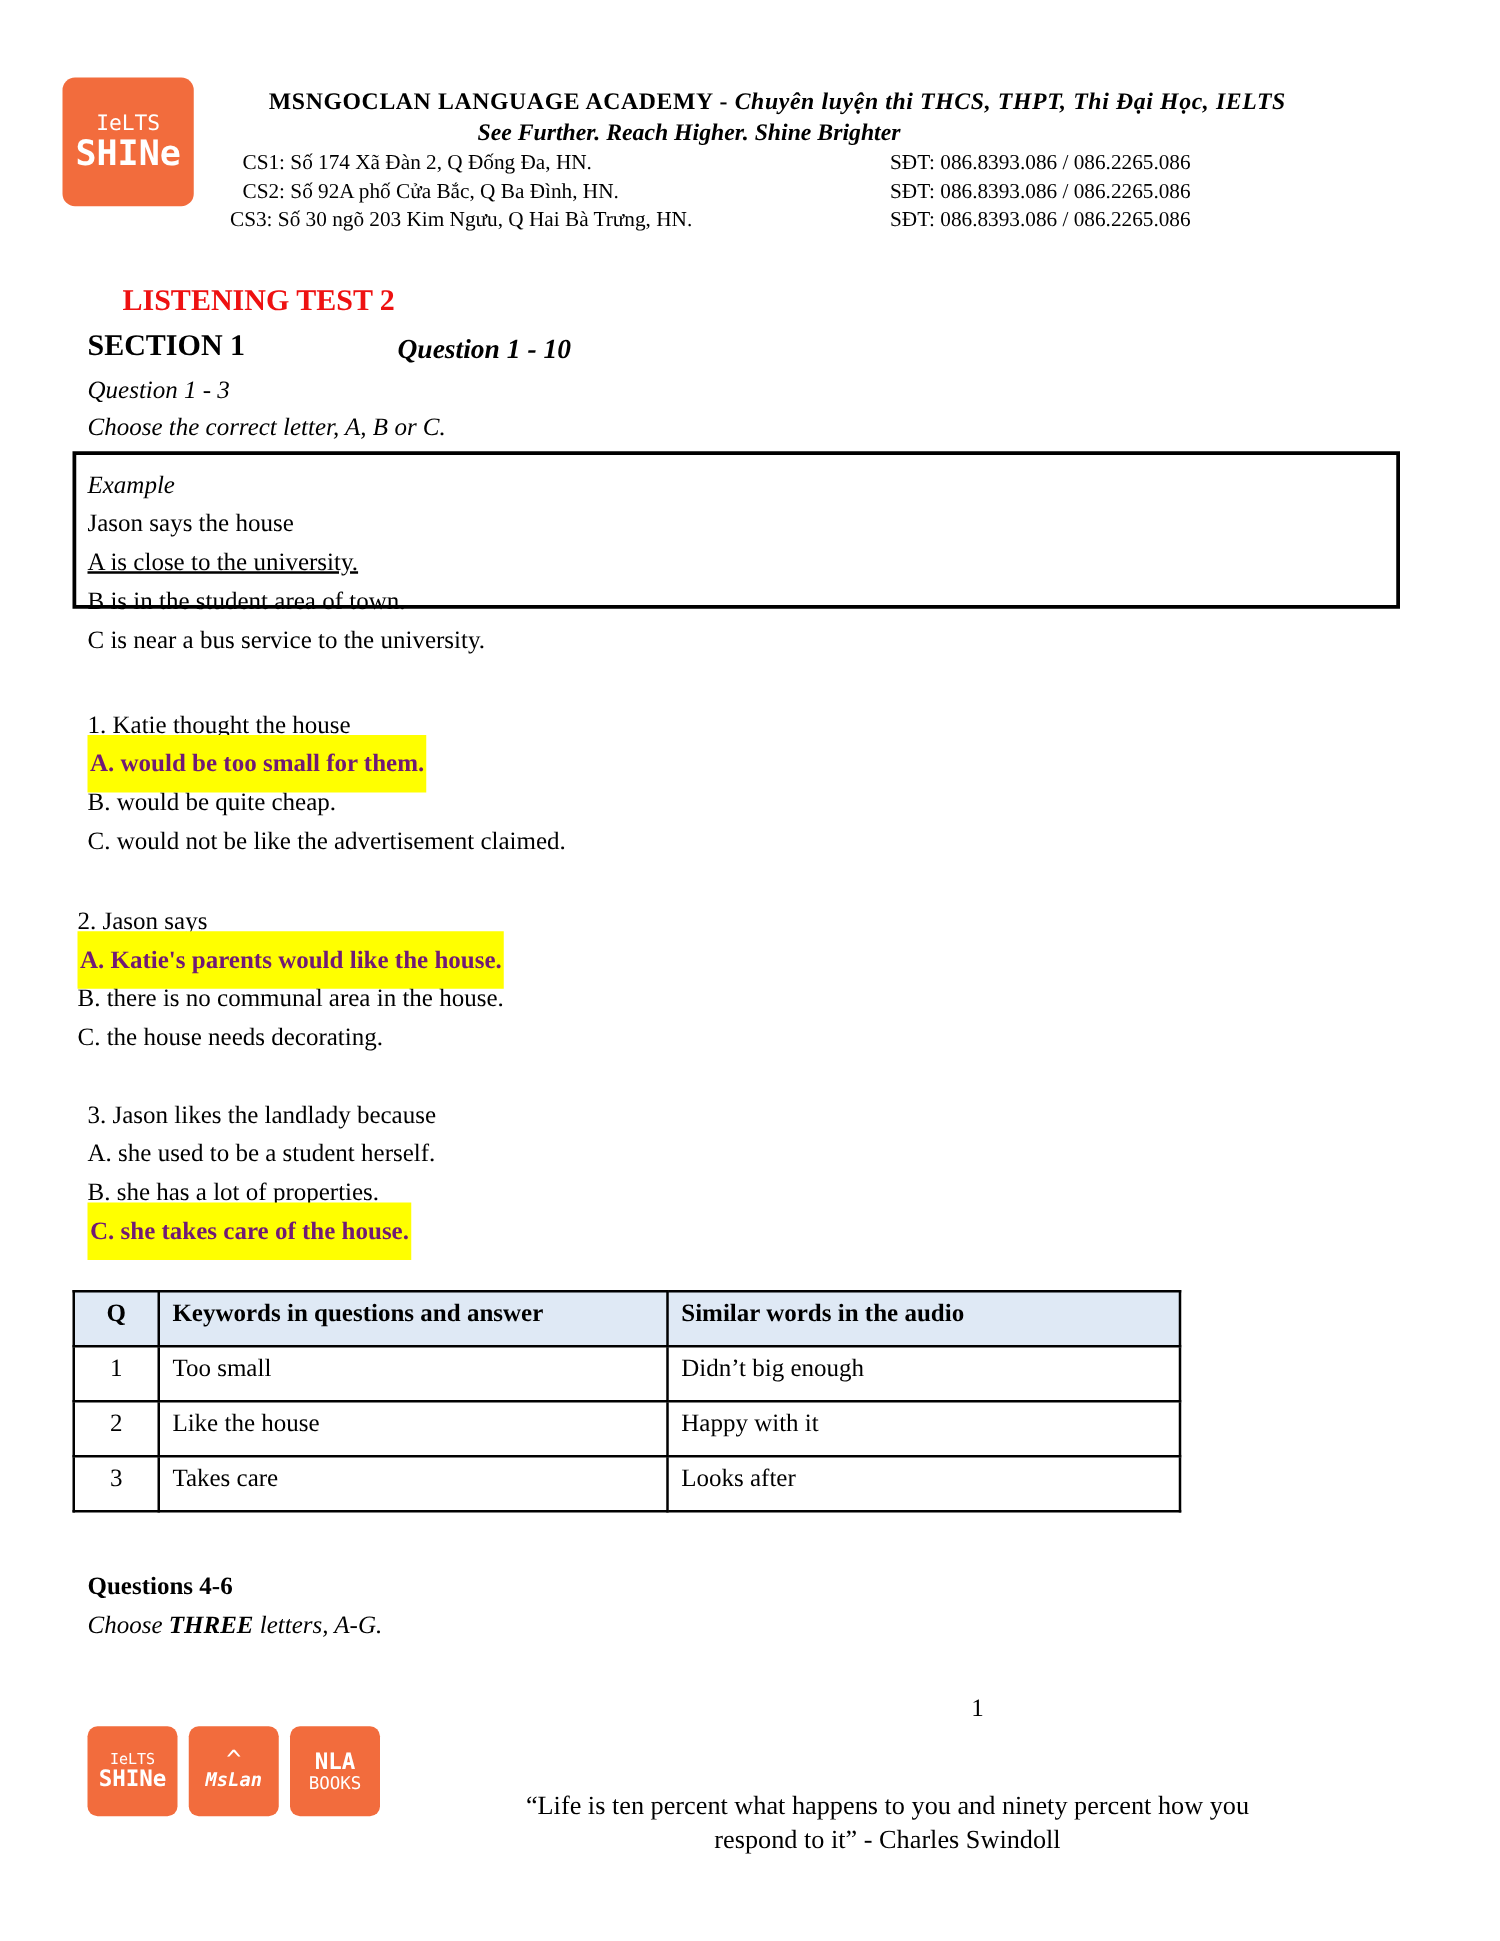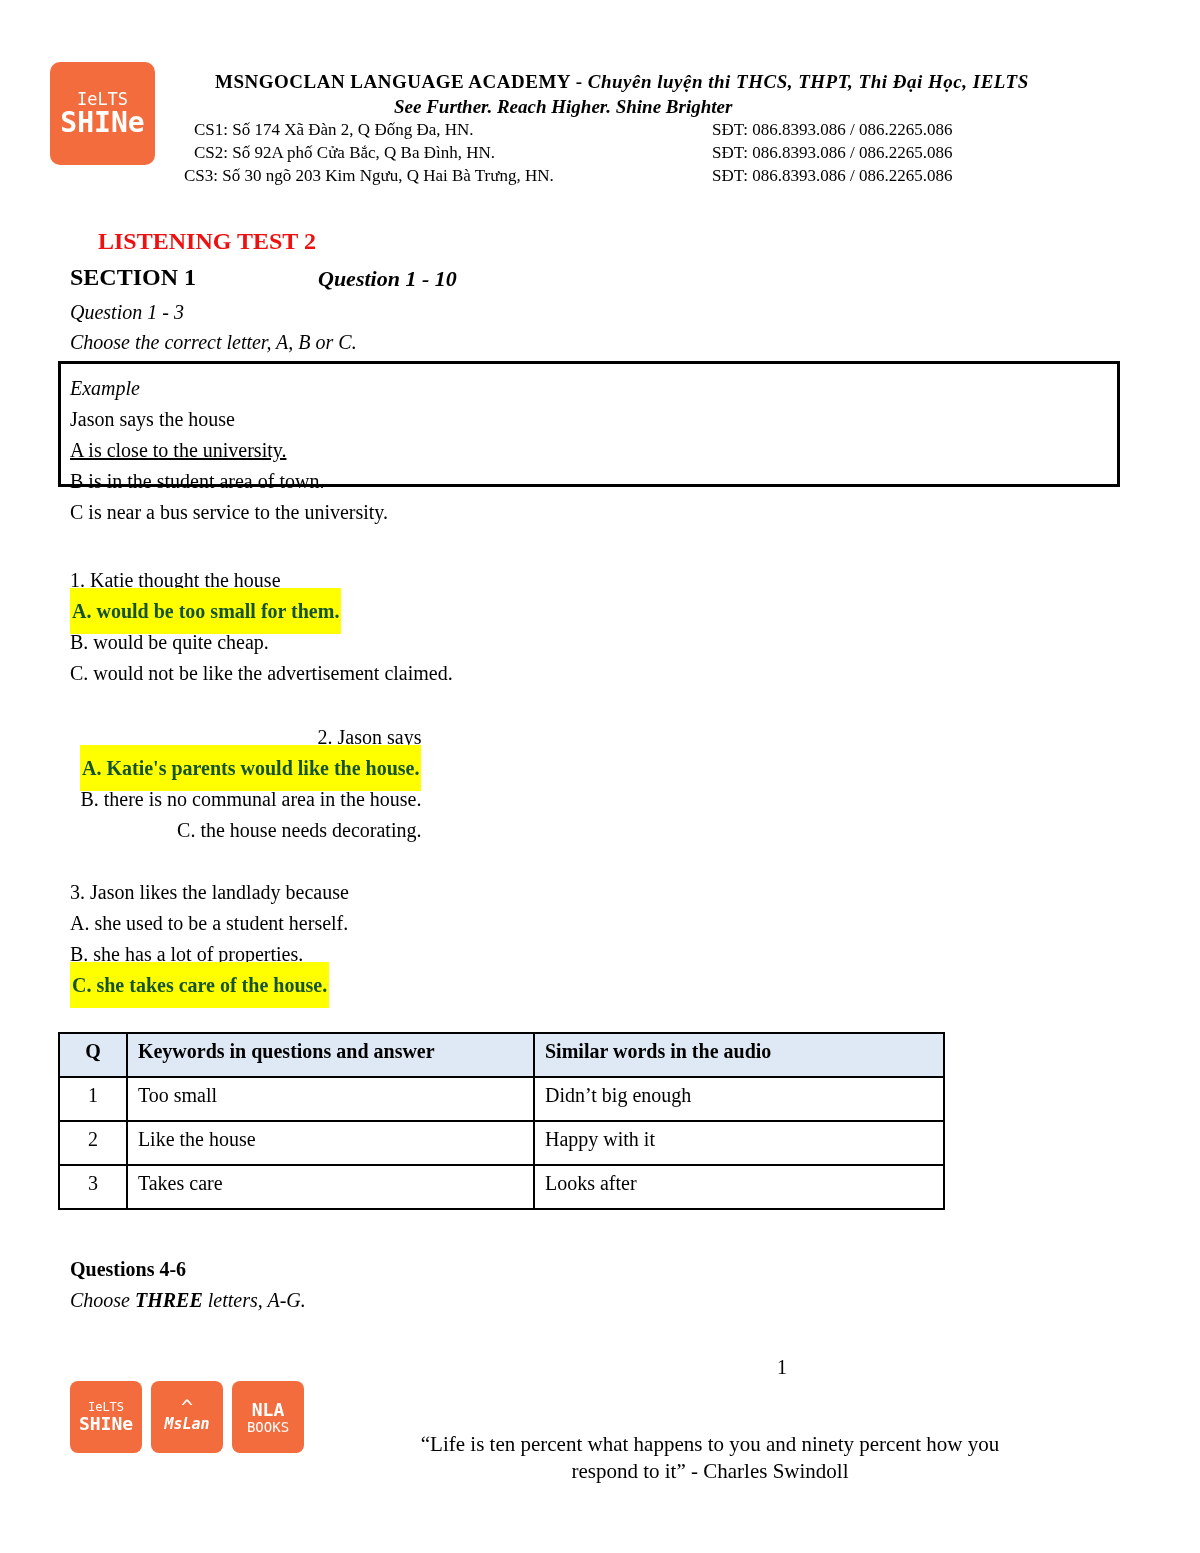--- a/index.html
+++ b/index.html
@@ -14,21 +14,21 @@
   .hdr-title { font-family: Liberation Serif, serif; font-size: 19px; font-weight: bold; letter-spacing: 0.5px; }
   .hdr-title i { font-weight: bold; }
   .hdr-slogan { font-family: "Liberation Serif", serif; font-size: 19px; font-weight: bold; font-style: italic; }
   .addr { font-family: "Liberation Serif", serif; font-size: 17px; }
   .h-listen { font-family: "Liberation Serif", serif; font-size: 24px; font-weight: bold; color: #ee1111; }
   .h-section { font-family: "Liberation Serif", serif; font-size: 24px; font-weight: bold; }
   .h-q { font-family: "Liberation Serif", serif; font-size: 22px; font-weight: bold; font-style: italic; }
   .body-txt { font-family: "Liberation Serif", serif; font-size: 20px; line-height: 31px; }
   .italic { font-style: italic; }
   .example-box { border: 3px solid #000; box-sizing: border-box; }
-  .ans { background: #ffff00; color: #14532d; font-weight: bold; padding: 12px 2px; }
+  .ans { background: #ffff00; color: #701a75; font-weight: bold; padding: 12px 2px; }
   table.kw { border-collapse: collapse; font-family: "Liberation Serif", serif; font-size: 20px; }
   table.kw td, table.kw th { border: 2px solid #000; vertical-align: top; padding: 6px 10px; text-align: left; }
   table.kw th { background: #dfe9f5; font-weight: bold; }
   table.kw td.q, table.kw th.q { text-align: center; }
   .foot-logo { width: 72px; height: 72px; background: #f26c3d; border-radius: 8px; color: #fff;
                display: flex; flex-direction: column; align-items: center; justify-content: center;
                font-family: "DejaVu Sans Mono", monospace; }
   .foot-logo .a { font-size: 12px; line-height: 14px; }
   .foot-logo .b { font-size: 18px; line-height: 20px; font-weight: bold; }
   .quote { font-family: "Liberation Serif", serif; font-size: 21px; text-align: center; line-height: 27px; }
@@ -37,21 +37,21 @@
 <body>
 
 <div class="abs logo" style="left:50px;top:62px;width:105px;height:103px;">
   <span class="l1">IeLTS</span>
   <span class="l2">SHINe</span>
 </div>
 
 <div class="abs hdr-title" style="left:215px;top:71px;white-space:nowrap;">
   <span>MSNGOCLAN LANGUAGE ACADEMY</span><span> - </span><i>Chuyên luyện thi THCS, THPT, Thi Đại Học, IELTS</i>
 </div>
-<div class="abs hdr-slogan" style="left:394px;top:96px;white-space:nowrap;text-align:center;">See Further. Reach Higher. Shine Brighter</div>
+<div class="abs hdr-slogan" style="left:382px;top:96px;white-space:nowrap;text-align:center;">See Further. Reach Higher. Shine Brighter</div>
 
 <div class="abs addr" style="left:194px;top:120px;">CS1: Số 174 Xã Đàn 2, Q Đống Đa, HN.</div>
 <div class="abs addr" style="left:712px;top:120px;">SĐT: 086.8393.086 / 086.2265.086</div>
 <div class="abs addr" style="left:194px;top:143px;">CS2: Số 92A phố Cửa Bắc, Q Ba Đình, HN.</div>
 <div class="abs addr" style="left:712px;top:143px;">SĐT: 086.8393.086 / 086.2265.086</div>
 <div class="abs addr" style="left:184px;top:166px;">CS3: Số 30 ngõ 203 Kim Ngưu, Q Hai Bà Trưng, HN.</div>
 <div class="abs addr" style="left:712px;top:166px;">SĐT: 086.8393.086 / 086.2265.086</div>
 
 <div class="abs h-listen" style="left:70px;top:228px;margin-left:28px;">LISTENING TEST 2</div>
 <div class="abs h-section" style="left:70px;top:264px;">SECTION 1</div>
@@ -69,21 +69,21 @@
   </div>
 </div>
 
 <div class="abs body-txt" style="left:70px;top:565px;">
   <div>1. Katie thought the house</div>
   <div><span class="ans">A. would be too small for them.</span></div>
   <div>B. would be quite cheap.</div>
   <div>C. would not be like the advertisement claimed.</div>
 </div>
 
-<div class="abs body-txt" style="left:80px;top:722px;text-align:right;">
+<div class="abs body-txt" style="left:62px;top:722px;">
   <div>2. Jason says</div>
   <div><span class="ans">A. Katie's parents would like the house.</span></div>
   <div>B. there is no communal area in the house.</div>
   <div>C. the house needs decorating.</div>
 </div>
 
 <div class="abs body-txt" style="left:70px;top:877px;">
   <div>3. Jason likes the landlady because</div>
   <div>A. she used to be a student herself.</div>
   <div>B. she has a lot of properties.</div>

